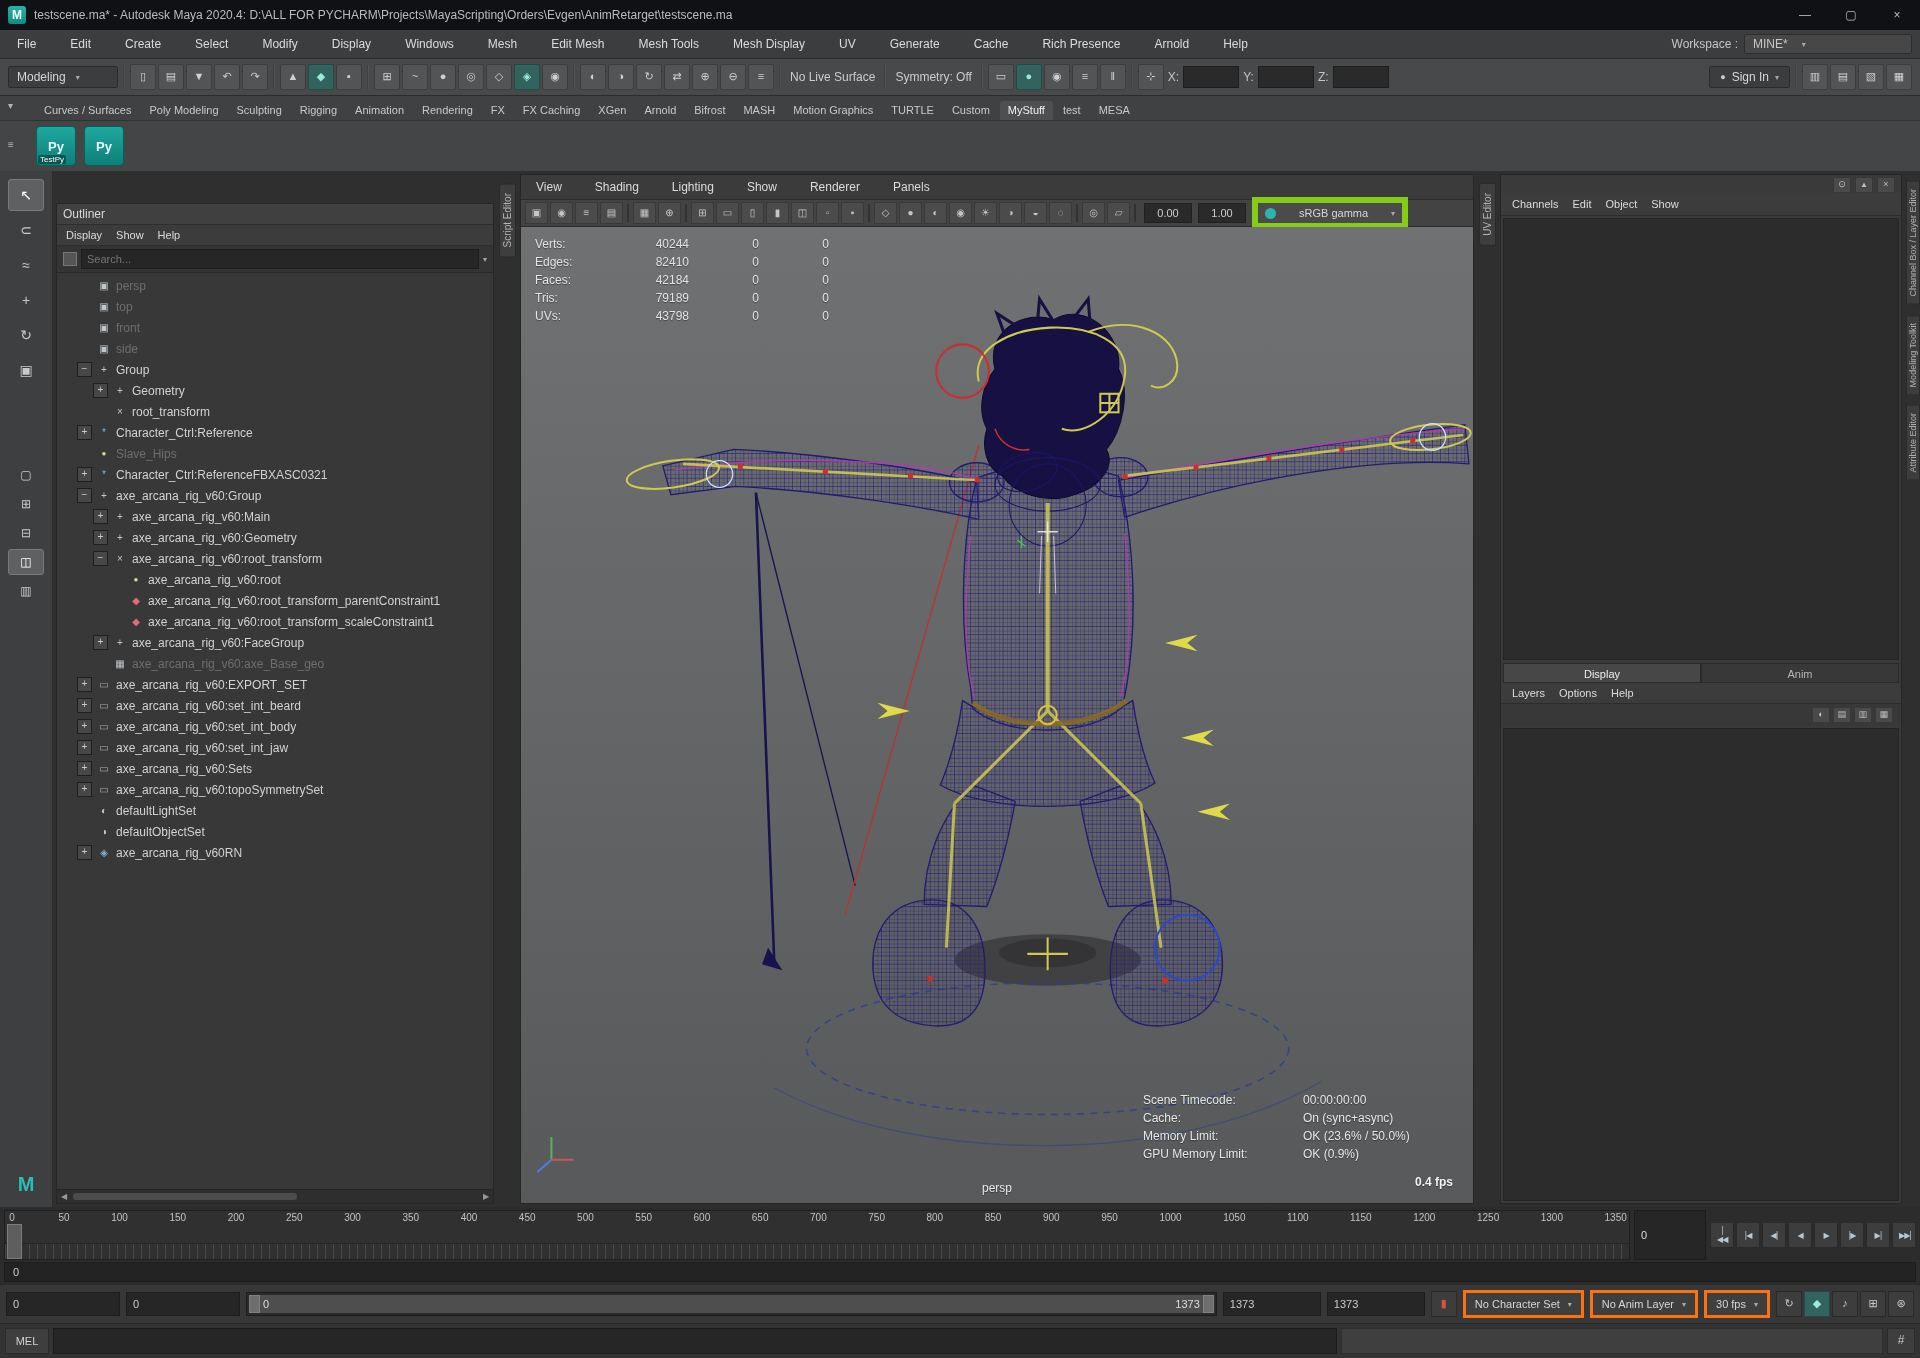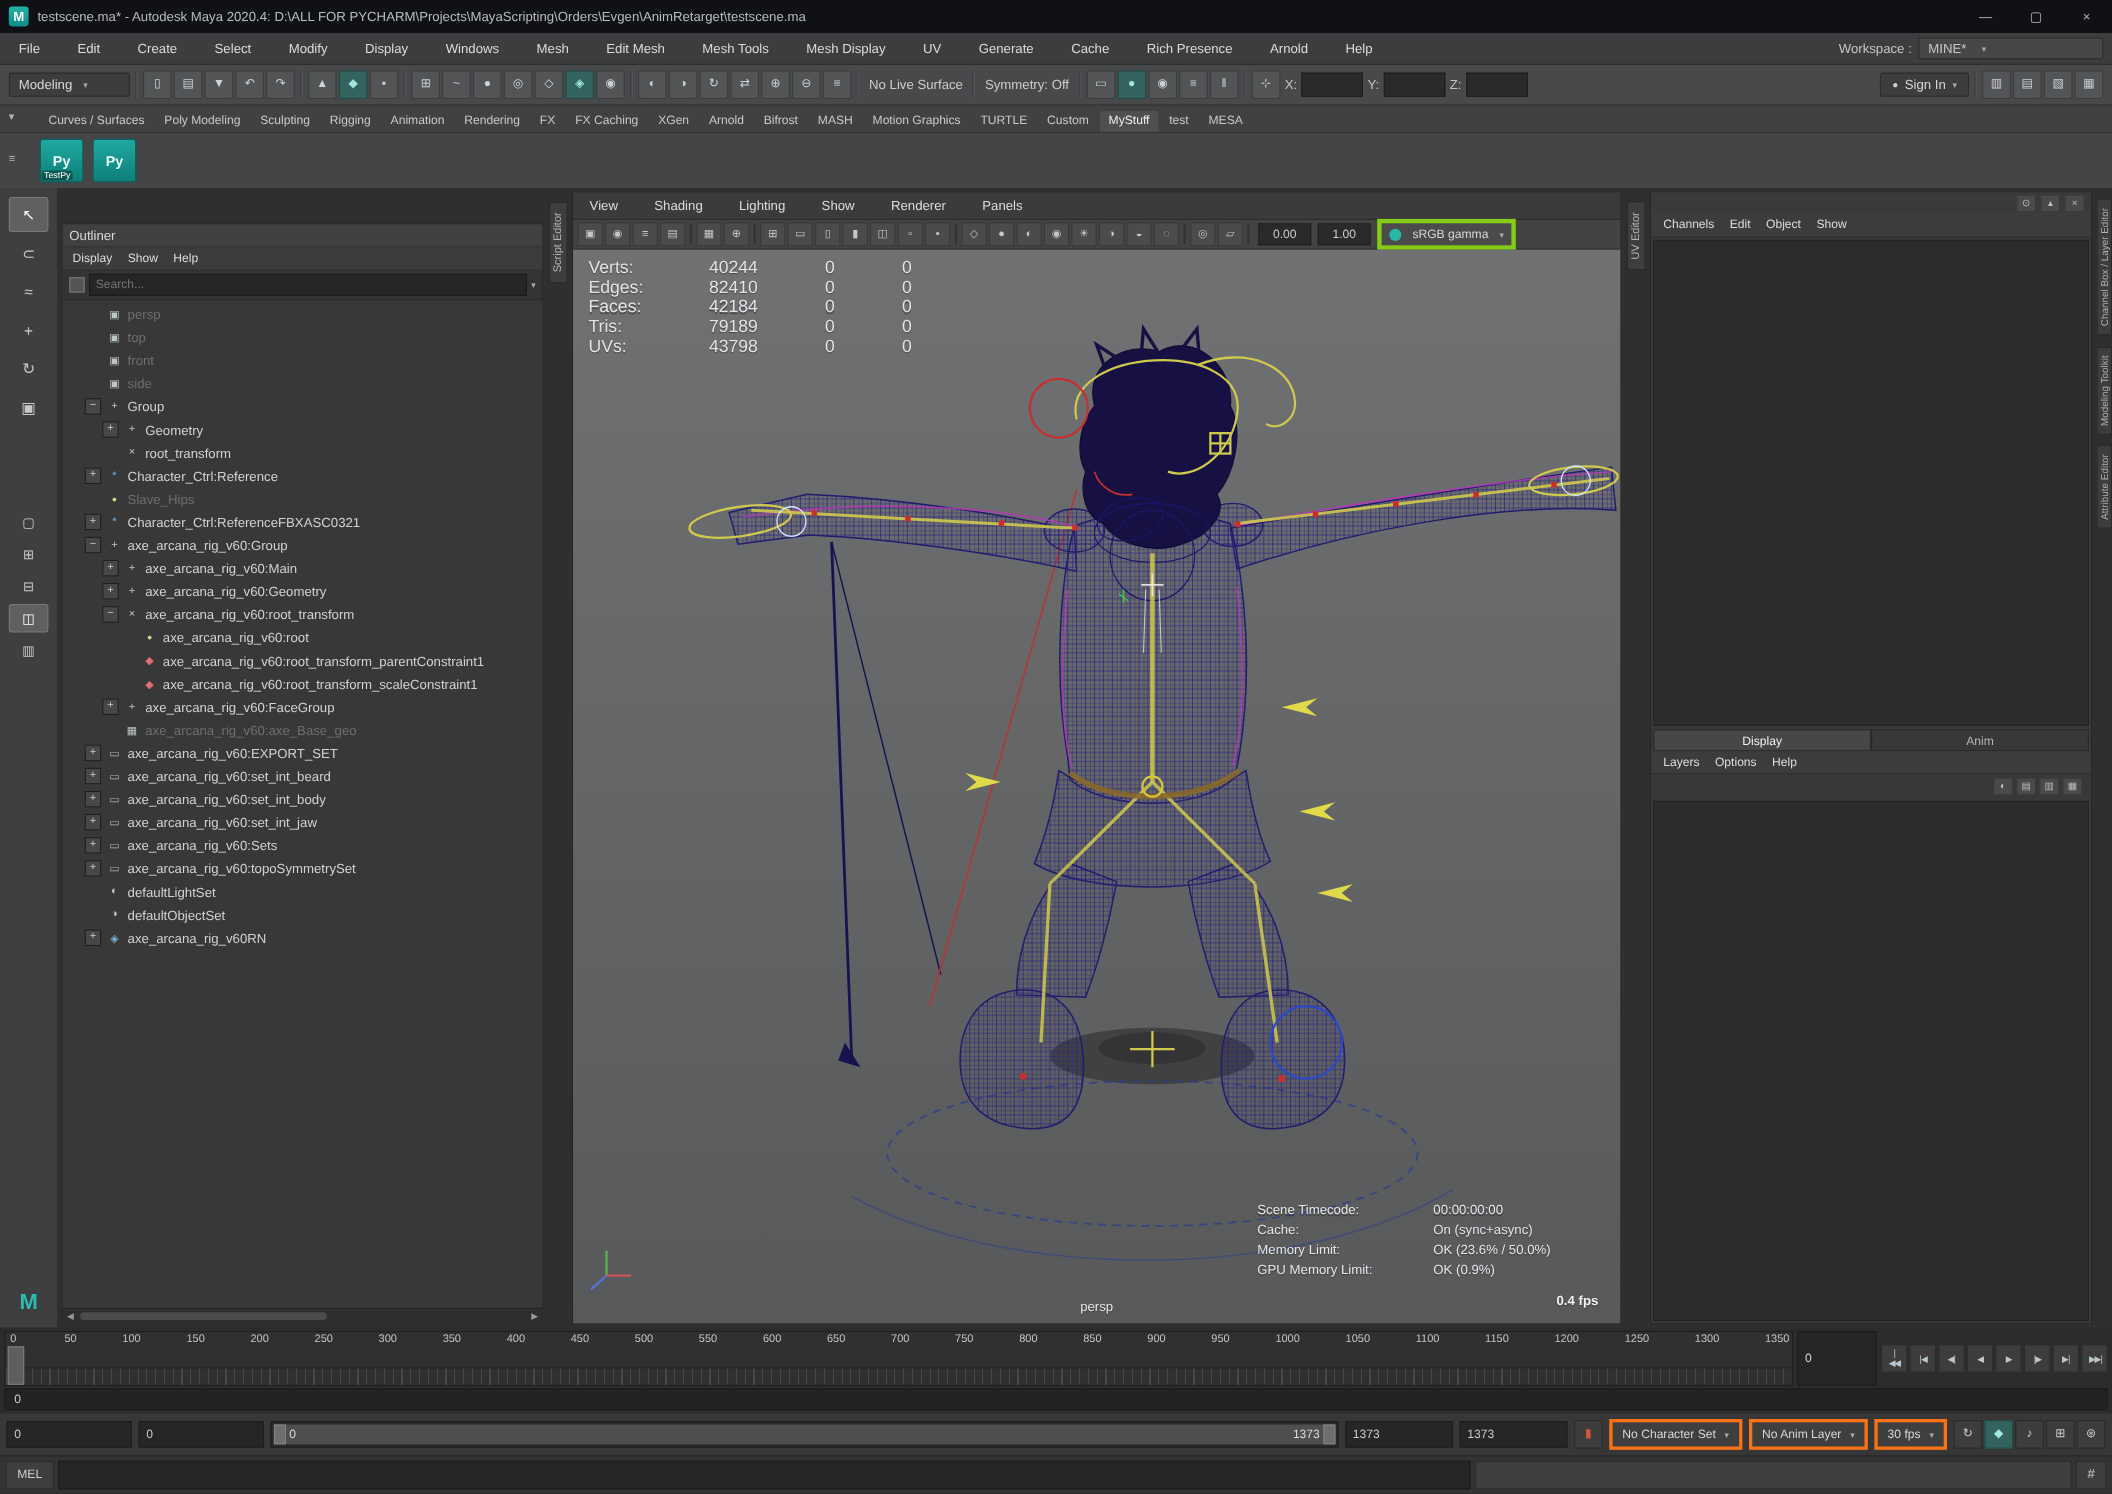--- a/index.html
+++ b/index.html
@@ -81,25 +81,25 @@
   .vtab{width:20px;flex:0 0 20px;display:flex;flex-direction:column;align-items:center;padding-top:12px;background:#2f2f2f;}
   .vtab span{writing-mode:vertical-rl;transform:rotate(180deg);font-size:10px;color:#b5b5b5;background:#3e3e3e;border:1px solid #2a2a2a;padding:9px 2px;border-radius:0 3px 3px 0;}
 
   
   #viewport{flex:1;}
   .vp-menus{height:24px;display:flex;align-items:center;gap:15px;background:#3b3b3b;padding:0 6px;border-bottom:1px solid #2c2c2c;}
   .vp-toolbar{height:26px;display:flex;align-items:center;gap:2px;background:#434343;padding:0 4px;border-bottom:1px solid #2c2c2c;}
   .vp-icon{width:21px;height:20px;line-height:19px;text-align:center;color:#c6c6c6;background:#4b4b4b;border:1px solid #393939;font-size:10px;flex:0 0 21px;}
   .vp-sep{width:2px;height:18px;background:#323232;margin:0 2px;flex:0 0 2px;}
   .vp-field{width:46px;height:18px;background:#2a2a2a;border:1px solid #212121;text-align:center;line-height:18px;font-size:11px;color:#ccc;margin-left:4px;}
-  .vp-dd{display:flex;align-items:center;gap:10px;height:20px;background:#4b4b4b;border:4px solid #84cc16;padding:0 7px;font-size:11px;margin-left:4px;white-space:nowrap;text-align:right;}
+  .vp-dd{display:flex;align-items:center;gap:23px;height:20px;background:#4b4b4b;border:6px solid #84cc16;padding:0 7px;font-size:11px;margin-left:4px;white-space:nowrap;text-align:right;}
   .cm-icon{width:11px;height:11px;border-radius:50%;background:#29b6a8;}
   .vp-content{flex:1;position:relative;overflow:hidden;background:linear-gradient(#707173,#636466 55%,#58595b);}
   .vp-content svg{position:absolute;inset:0;width:100%;height:100%;}
-  .hud-stats{position:absolute;top:8px;left:14px;color:#e3e4e6;text-shadow:0 1px 1px rgba(0,0,0,.4);font-size:16px;}
+  .hud-stats{position:absolute;top:8px;left:14px;color:#e3e4e6;text-shadow:0 1px 1px rgba(0,0,0,.4);font-size:12px;}
   .hud-row{display:flex;line-height:18px;}
   .hud-row .l{width:84px;}
   .hud-row .v{width:70px;text-align:right;}
   .hud-info{position:absolute;right:20px;bottom:40px;color:#e6e7e9;text-shadow:0 1px 1px rgba(0,0,0,.4);font-size:12px;}
   .info-row{display:flex;line-height:18px;}
   .info-row .l{width:160px;}
   .info-row .v{min-width:150px;}
   .fps{position:absolute;right:20px;bottom:14px;color:#f2f2f2;font-weight:bold;text-shadow:0 1px 1px rgba(0,0,0,.4);}
   .cam-label{position:absolute;bottom:8px;left:50%;transform:translateX(-50%);color:#e8e8e8;text-shadow:0 1px 1px rgba(0,0,0,.4);}
 

